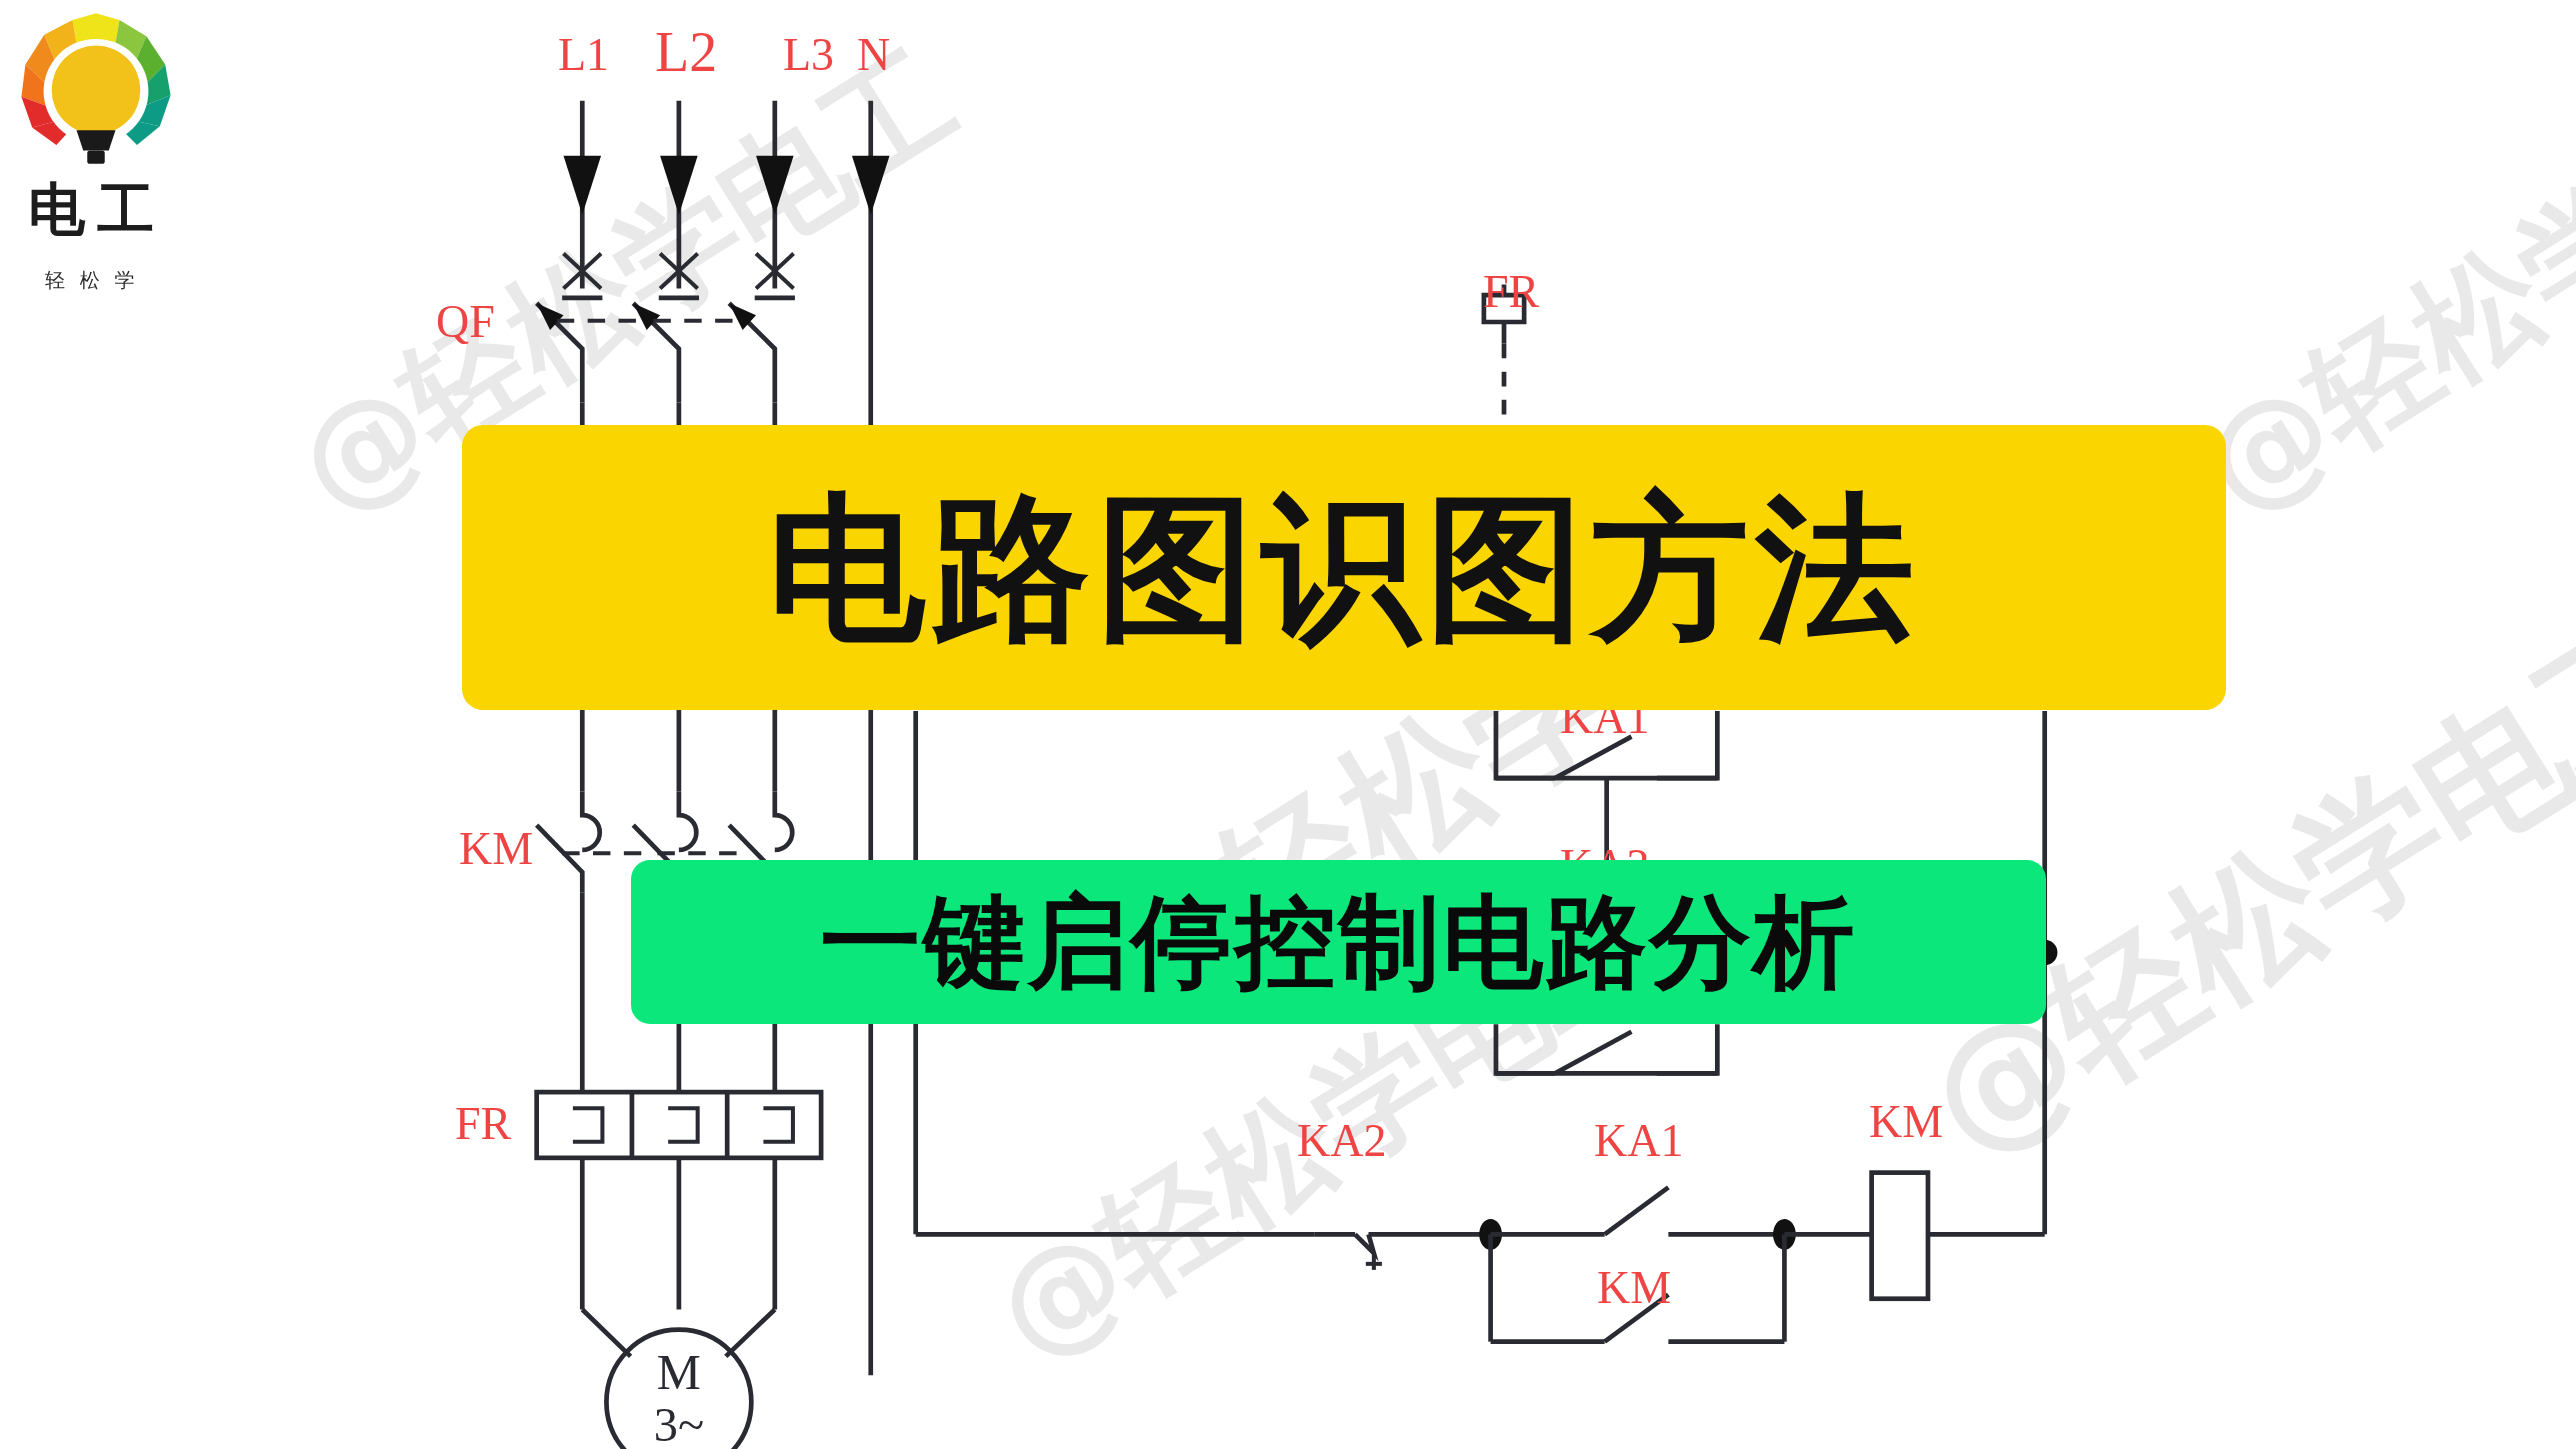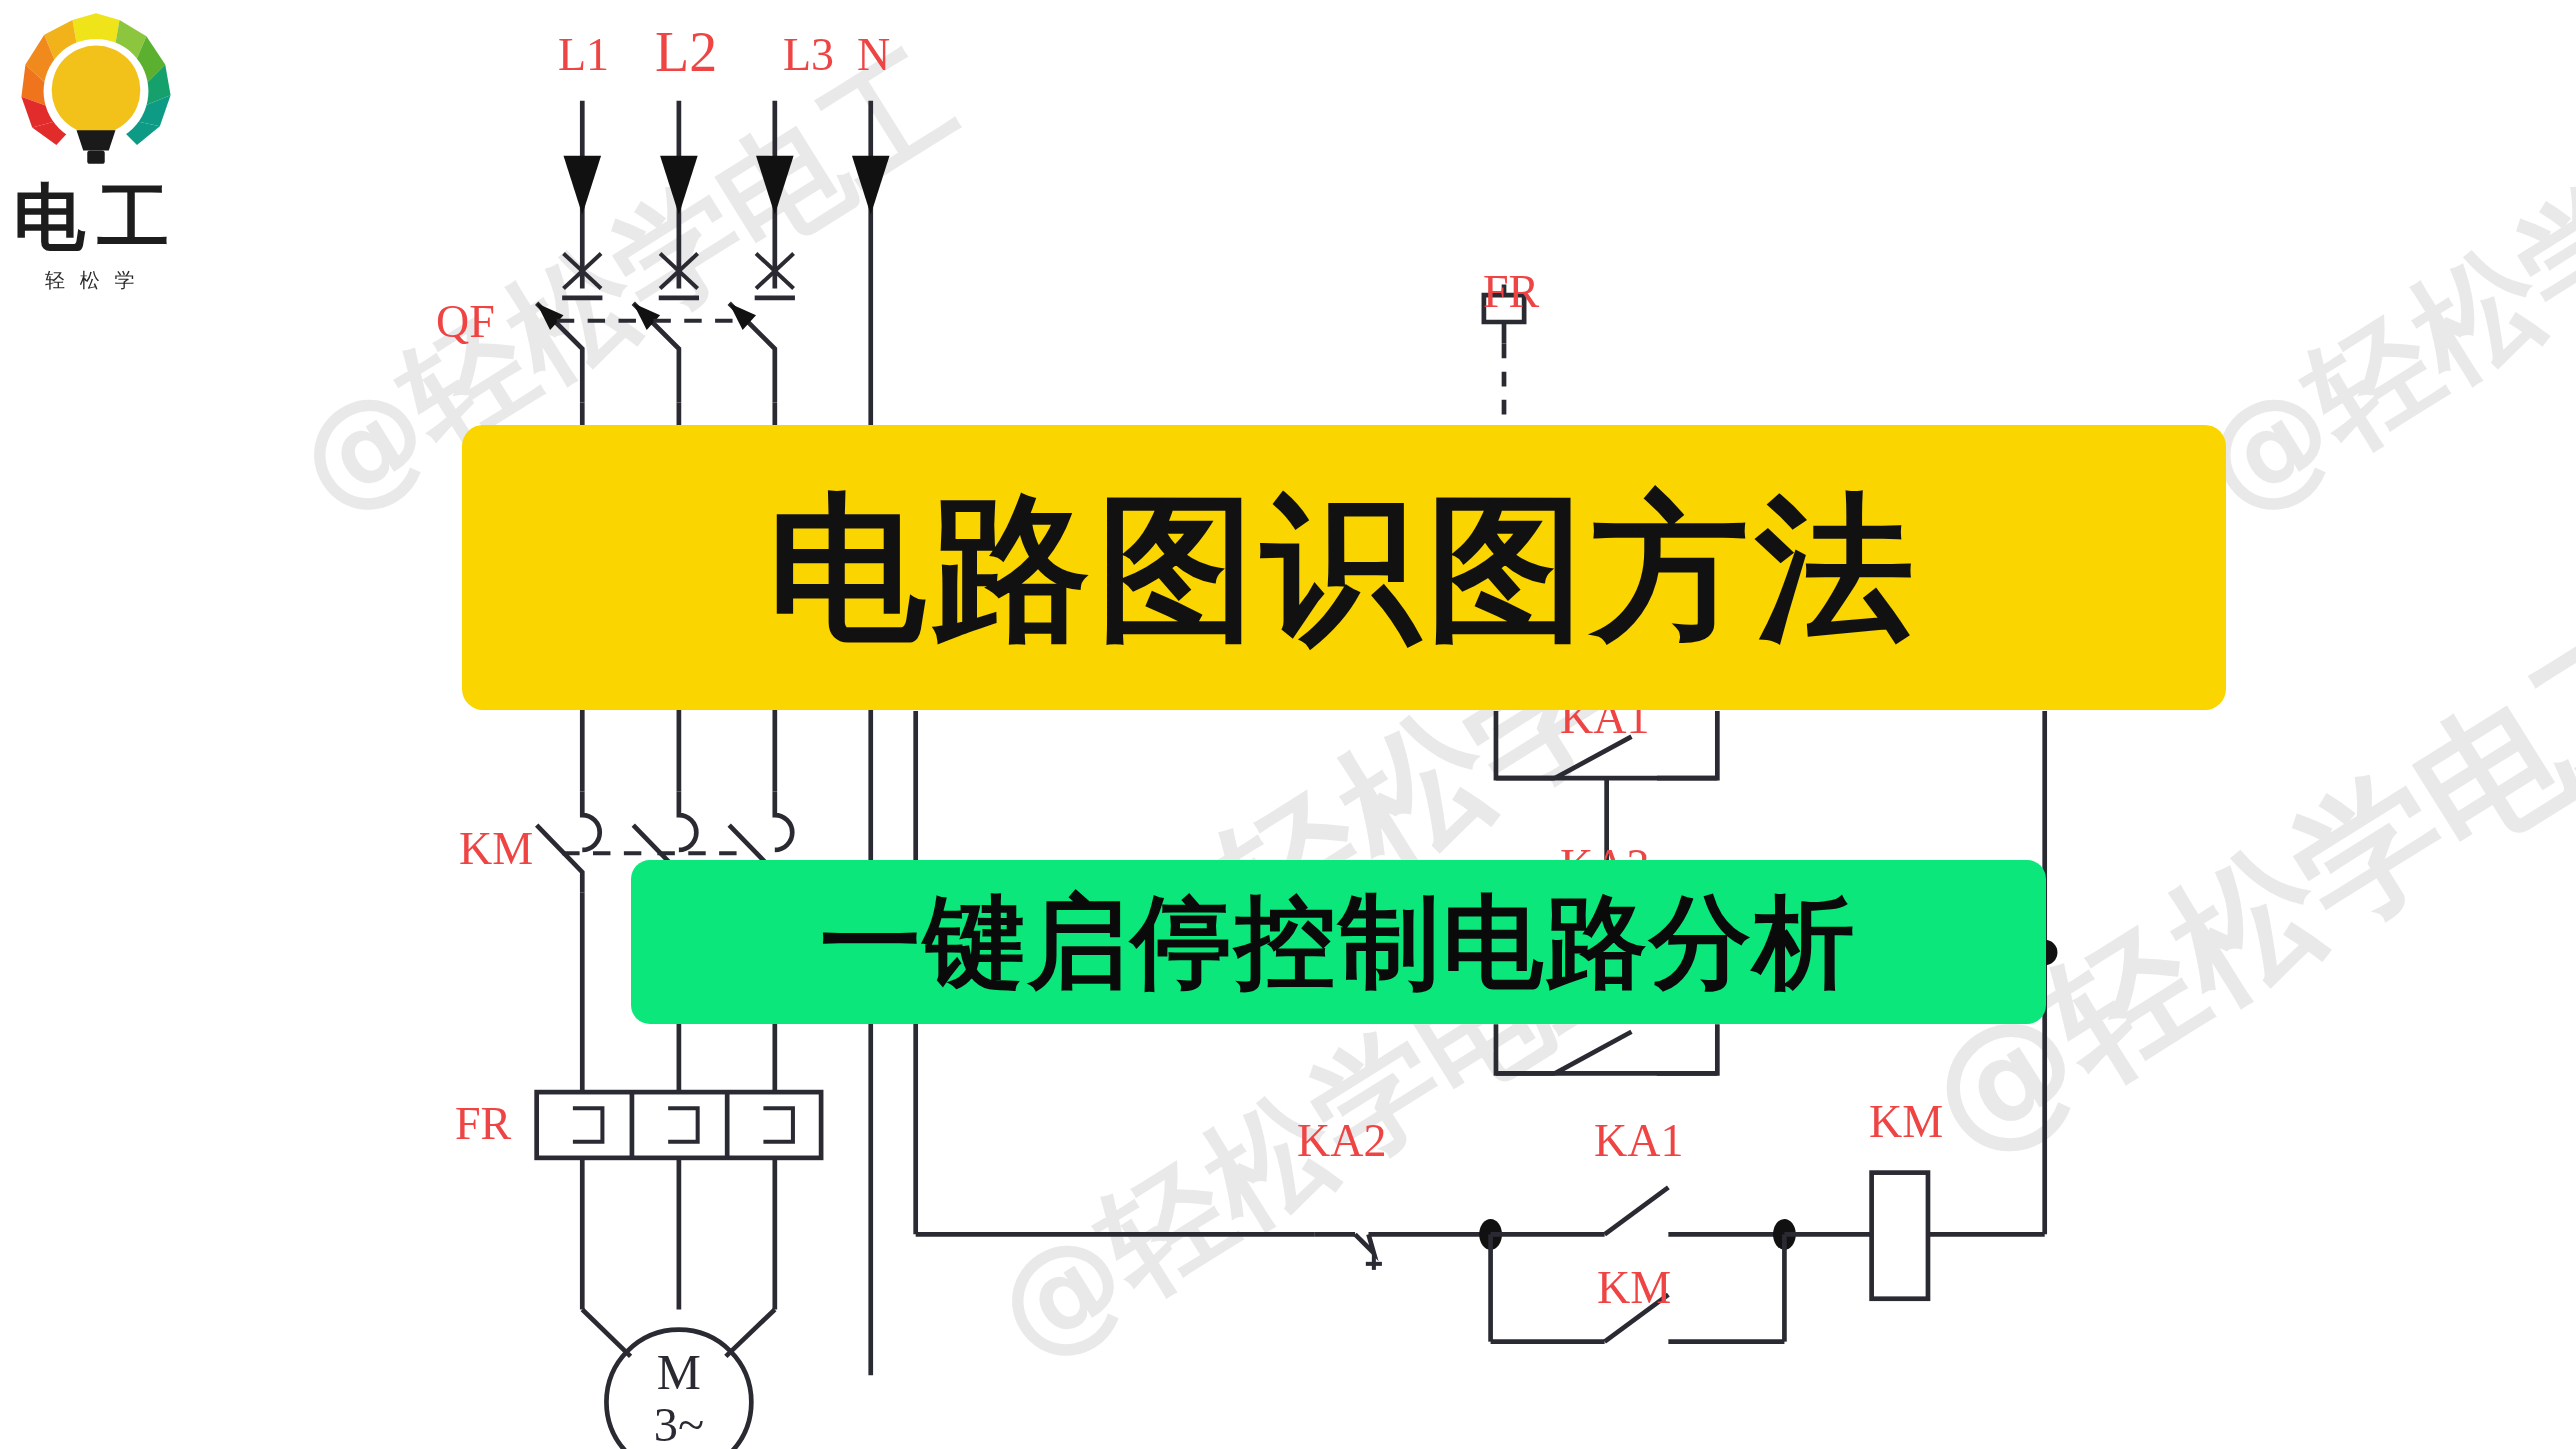--- a/index.html
+++ b/index.html
@@ -3,21 +3,21 @@
 <meta charset="utf-8">
 <style>
   html,body{margin:0;padding:0;background:#fff;}
   body{width:2576px;height:1449px;overflow:hidden;font-family:"Liberation Serif",serif;}
   #stage{position:relative;width:2576px;height:1449px;background:#ffffff;overflow:hidden;}
 
   
   #logo{position:absolute;left:6.7px;top:12px;width:181px;height:309px;}
   #logo .gearwrap{position:absolute;left:5.4px;top:0;width:168px;height:168px;}
   #logo .brand{position:absolute;left:0;top:168px;width:181px;text-align:center;
-      font-family:"DejaVu Sans",sans-serif;font-weight:bold;font-size:72px;
+      font-family:"DejaVu Sans",sans-serif;font-weight:bold;font-size:57px;
       letter-spacing:12px;color:#1d1d1d;line-height:1.05;}
   #logo .sub{position:absolute;left:0;top:255px;width:181px;text-align:center;
       font-family:"DejaVu Sans",sans-serif;font-size:20px;letter-spacing:14.8px;color:#2b2b2b;}
 
   
   .wm{position:absolute;color:#e9e9e9;font-family:"DejaVu Sans",sans-serif;font-weight:bold;
       white-space:nowrap;pointer-events:none;user-select:none;}
 
   
   #schematic{position:absolute;left:0;top:0;width:2576px;height:1449px;}

